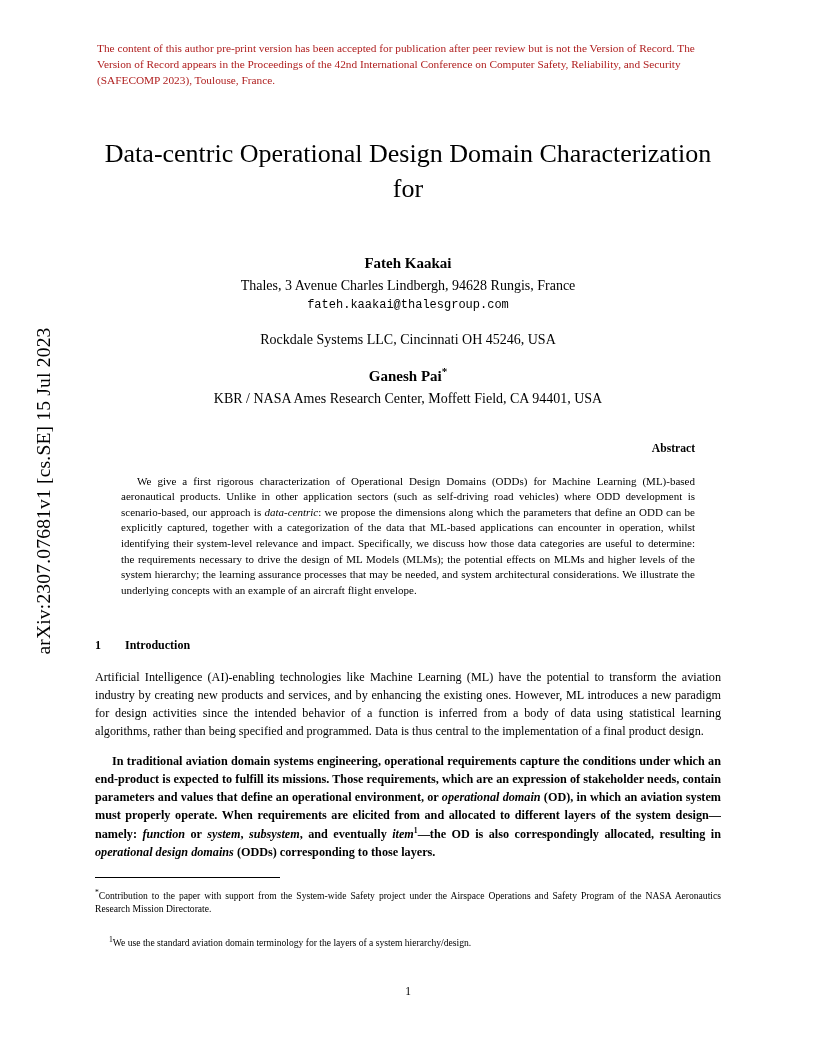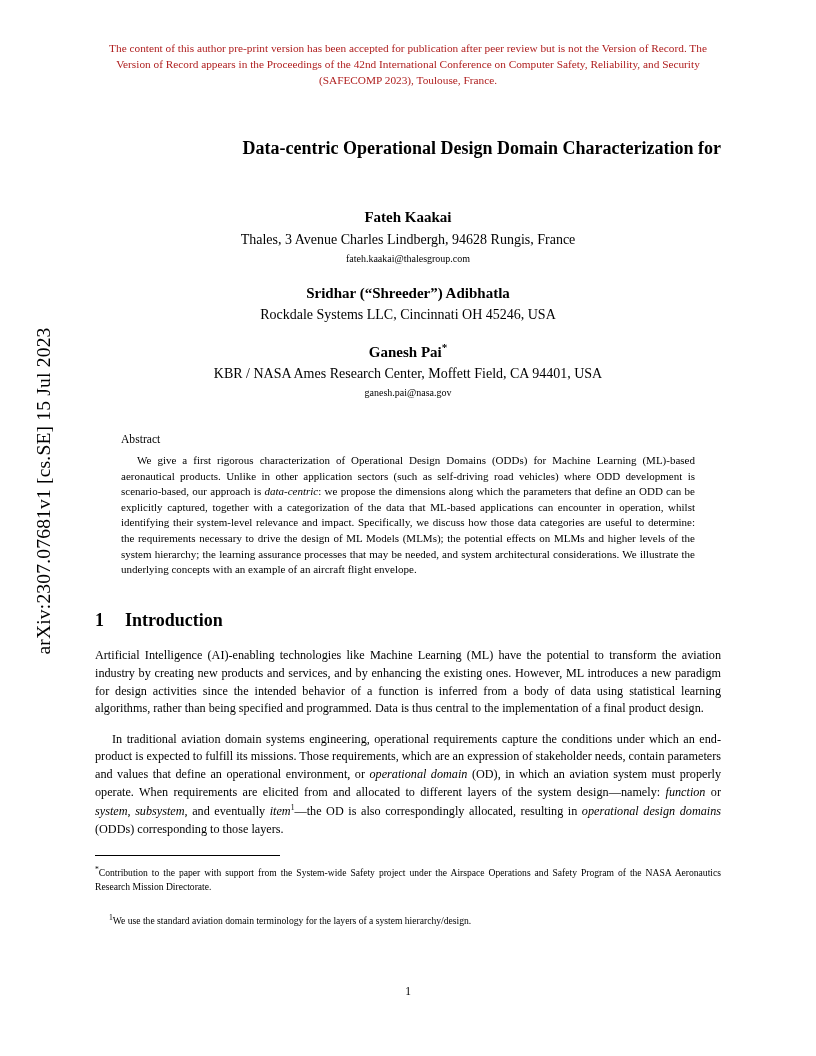--- a/index.html
+++ b/index.html
@@ -39,30 +39,29 @@
   .content {
     position: absolute;
     left: 95px;
     top: 40px;
     width: 626px;
   }
   .preprint-note {
     color: #b02020;
     font-size: 11.3px;
     line-height: 1.42;
-    text-align: center;
     margin: 0 0 0 0;
     padding: 0 2px;
   }
   .title {
-    text-align: right;
-    font-size: 18px;
+    text-align: center;
+    font-size: 26px;
     line-height: 1.35;
     margin-top: 48px;
-    font-weight: bold;
+    font-weight: normal;
   }
   .authors {
     margin-top: 44px;
     text-align: center;
   }
   .author-block {
     margin-bottom: 13px;
   }
   .author-name {
     font-size: 15px;
@@ -73,57 +72,59 @@
     font-size: 11px;
     vertical-align: super;
     font-weight: bold;
   }
   .author-affil {
     font-size: 14px;
     font-weight: normal;
     line-height: 1.55;
   }
   .author-email {
-    font-size: 10px;
+    font-size: 12px;
     line-height: 1.6;
+    font-family: Liberation Mono, monospace;
   }
   .abstract-wrap {
     margin-top: 32px;
     padding: 0 26px;
   }
   .abstract-head {
-    text-align: left;
+    text-align: right;
     font-size: 11.6px;
-    font-weight: normal;
-    margin-bottom: 7px;
+    font-weight: bold;
+    margin-bottom: 19px;
   }
   .abstract-body {
     font-size: 11px;
     line-height: 1.42;
     text-align: justify;
     text-indent: 16px;
   }
   .section-head {
-    margin-top: 32px;
-    font-size: 18px;
+    margin-top: 40px;
+    font-size: 12px;
     font-weight: bold;
   }
   .section-head .secnum {
     display: inline-block;
     width: 30px;
   }
   .body-par {
     font-size: 12.2px;
     line-height: 1.465;
     text-align: justify;
     margin-top: 16px;
   }
   .body-par.indent {
     text-indent: 17px;
     margin-top: 4px;
+    font-weight: bold;
   }
   .footnote-rule {
     width: 185px;
     height: 1px;
     background: #000;
     margin-top: 16px;
     margin-bottom: 5px;
   }
   .footnote {
     font-size: 9.6px;
@@ -162,28 +163,26 @@
 
     <div class="authors">
 
       <div class="author-block">
         <div class="author-name"><span>Fateh Kaakai</span><span class="star"></span></div>
         <div class="author-affil">Thales, 3 Avenue Charles Lindbergh, 94628 Rungis, France</div>
         <div class="author-email">fateh.kaakai@thalesgroup.com</div>
       </div>
 
       <div class="author-block">
-        <div class="author-name"><span>Sridhar (“Shreeder”) Adibhatla</span><span class="star"></span></div>
         <div class="author-affil">Rockdale Systems LLC, Cincinnati OH 45246, USA</div>
       </div>
 
       <div class="author-block">
         <div class="author-name"><span>Ganesh Pai</span><span class="star">*</span></div>
         <div class="author-affil">KBR / NASA Ames Research Center, Moffett Field, CA 94401, USA</div>
-        <div class="author-email">ganesh.pai@nasa.gov</div>
       </div>
 
 
     </div>
 
     <div class="abstract-wrap">
       <div class="abstract-head">Abstract</div>
       <div class="abstract-body"><span>We give a first rigorous characterization of Operational Design Domains (ODDs) for Machine Learning (ML)-based aeronautical products. Unlike in other application sectors (such as self-driving road vehicles) where ODD development is scenario-based, our approach is </span><i>data-centric</i><span>: we propose the dimensions along which the parameters that define an ODD can be explicitly captured, together with a categorization of the data that ML-based applications can encounter in operation, whilst identifying their system-level relevance and impact. Specifically, we discuss how those data categories are useful to determine: the requirements necessary to drive the design of ML Models (MLMs); the potential effects on MLMs and higher levels of the system hierarchy; the learning assurance processes that may be needed, and system architectural considerations. We illustrate the underlying concepts with an example of an aircraft flight envelope.</span></div>
     </div>
 

